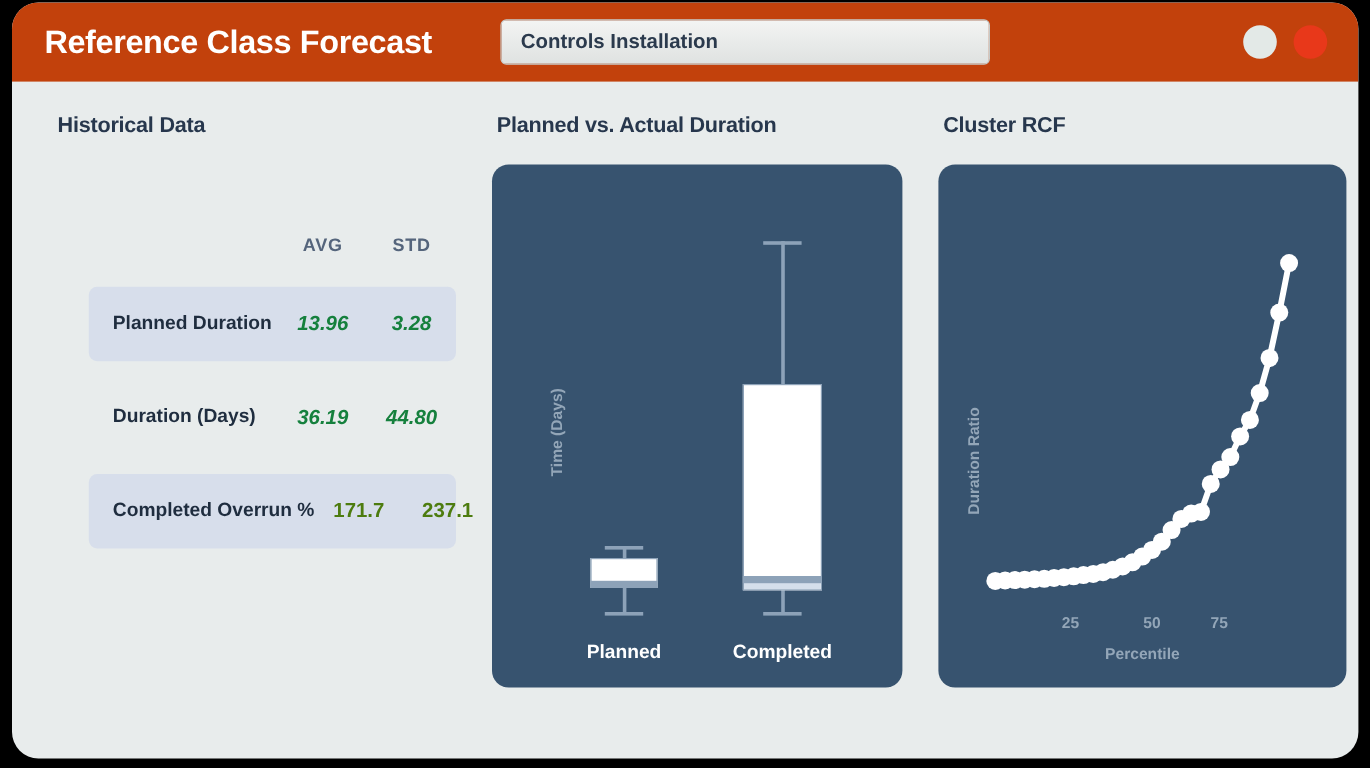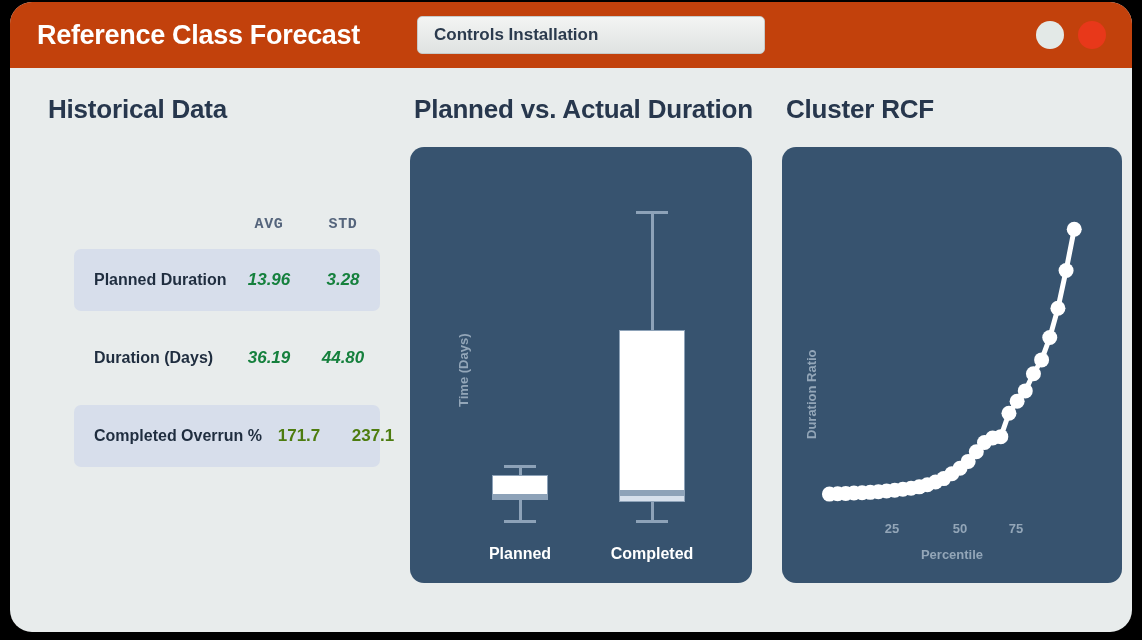--- a/index.html
+++ b/index.html
@@ -35,21 +35,21 @@
   #app-title {
     color: #ffffff;
     font-size: 27px;
     font-weight: bold;
     letter-spacing: -0.3px;
     white-space: nowrap;
     margin-left: 5px;
   }
   #project-select {
     margin-left: 57px;
-    width: 348px;
+    width: 408px;
     height: 38px;
     border-radius: 5px;
     background: linear-gradient(#f3f4f3, #dfe2e1);
     border: 1px solid #c6cac9;
     display: flex;
     align-items: center;
     box-sizing: border-box;
     padding: 0 16px;
   }
   #project-select-value {
@@ -79,42 +79,41 @@
   #content {
     position: relative;
     height: 564px;
     padding: 22px 28px 0 28px;
     box-sizing: border-box;
     display: flex;
     gap: 0;
   }
   .panel-title {
     color: #27374d;
-    font-size: 26px;
+    font-size: 18px;
     font-weight: bold;
     letter-spacing: -0.2px;
     white-space: nowrap;
   }
 
   
   #panel-historical {
     width: 372px;
     flex: 0 0 372px;
     position: relative;
   }
   #historical-title { margin: 4px 0 0 10px; }
   #hd-table {
     margin-top: 72px;
     width: 342px;
   }
   #hd-header-row {
     display: flex;
     height: 36px;
-    align-items: flex-end;
-    font-family: Liberation Mono, monospace;
+    align-items: center;
   }
   .hd-label-cell { flex: 1 1 auto; }
   .hd-num-cell {
     width: 74px;
     flex: 0 0 74px;
     text-align: center;
   }
   .hd-col-head {
     color: #55657c;
     font-size: 15px;

